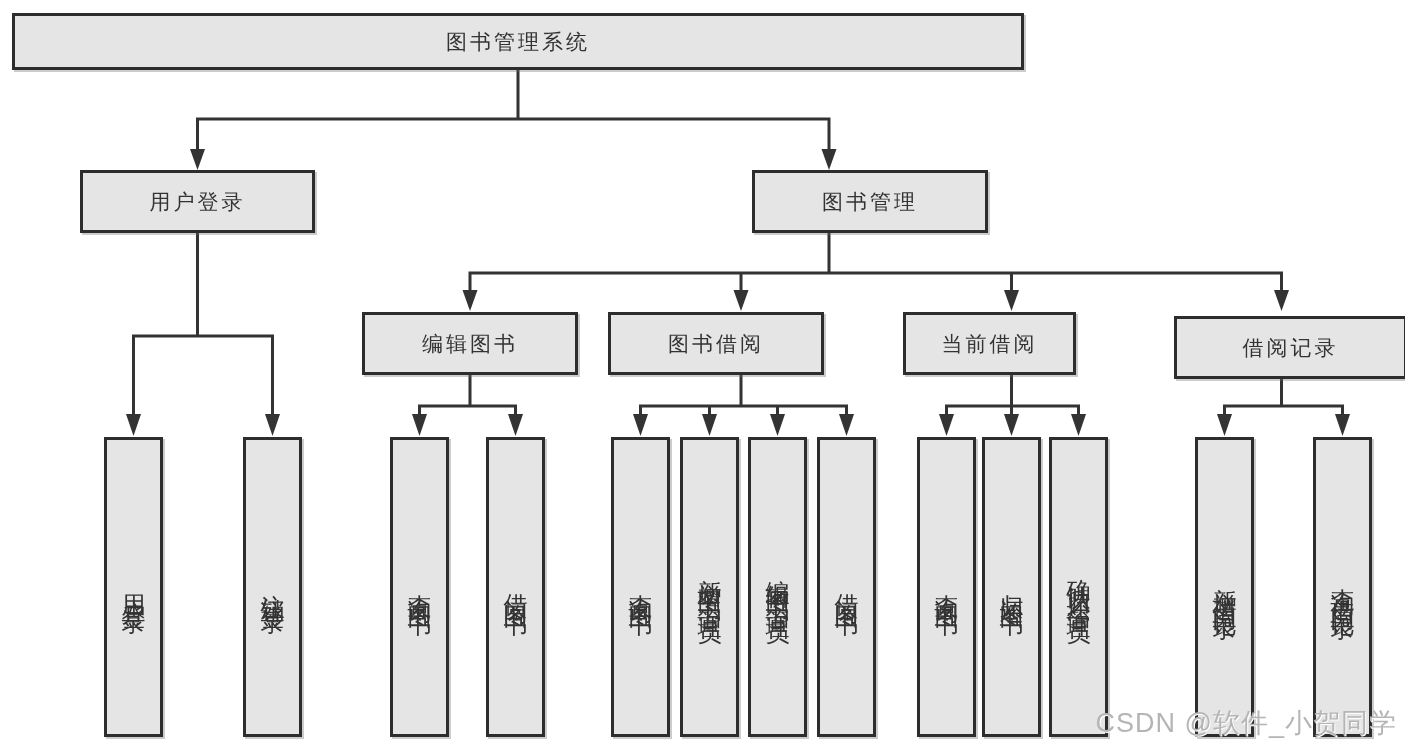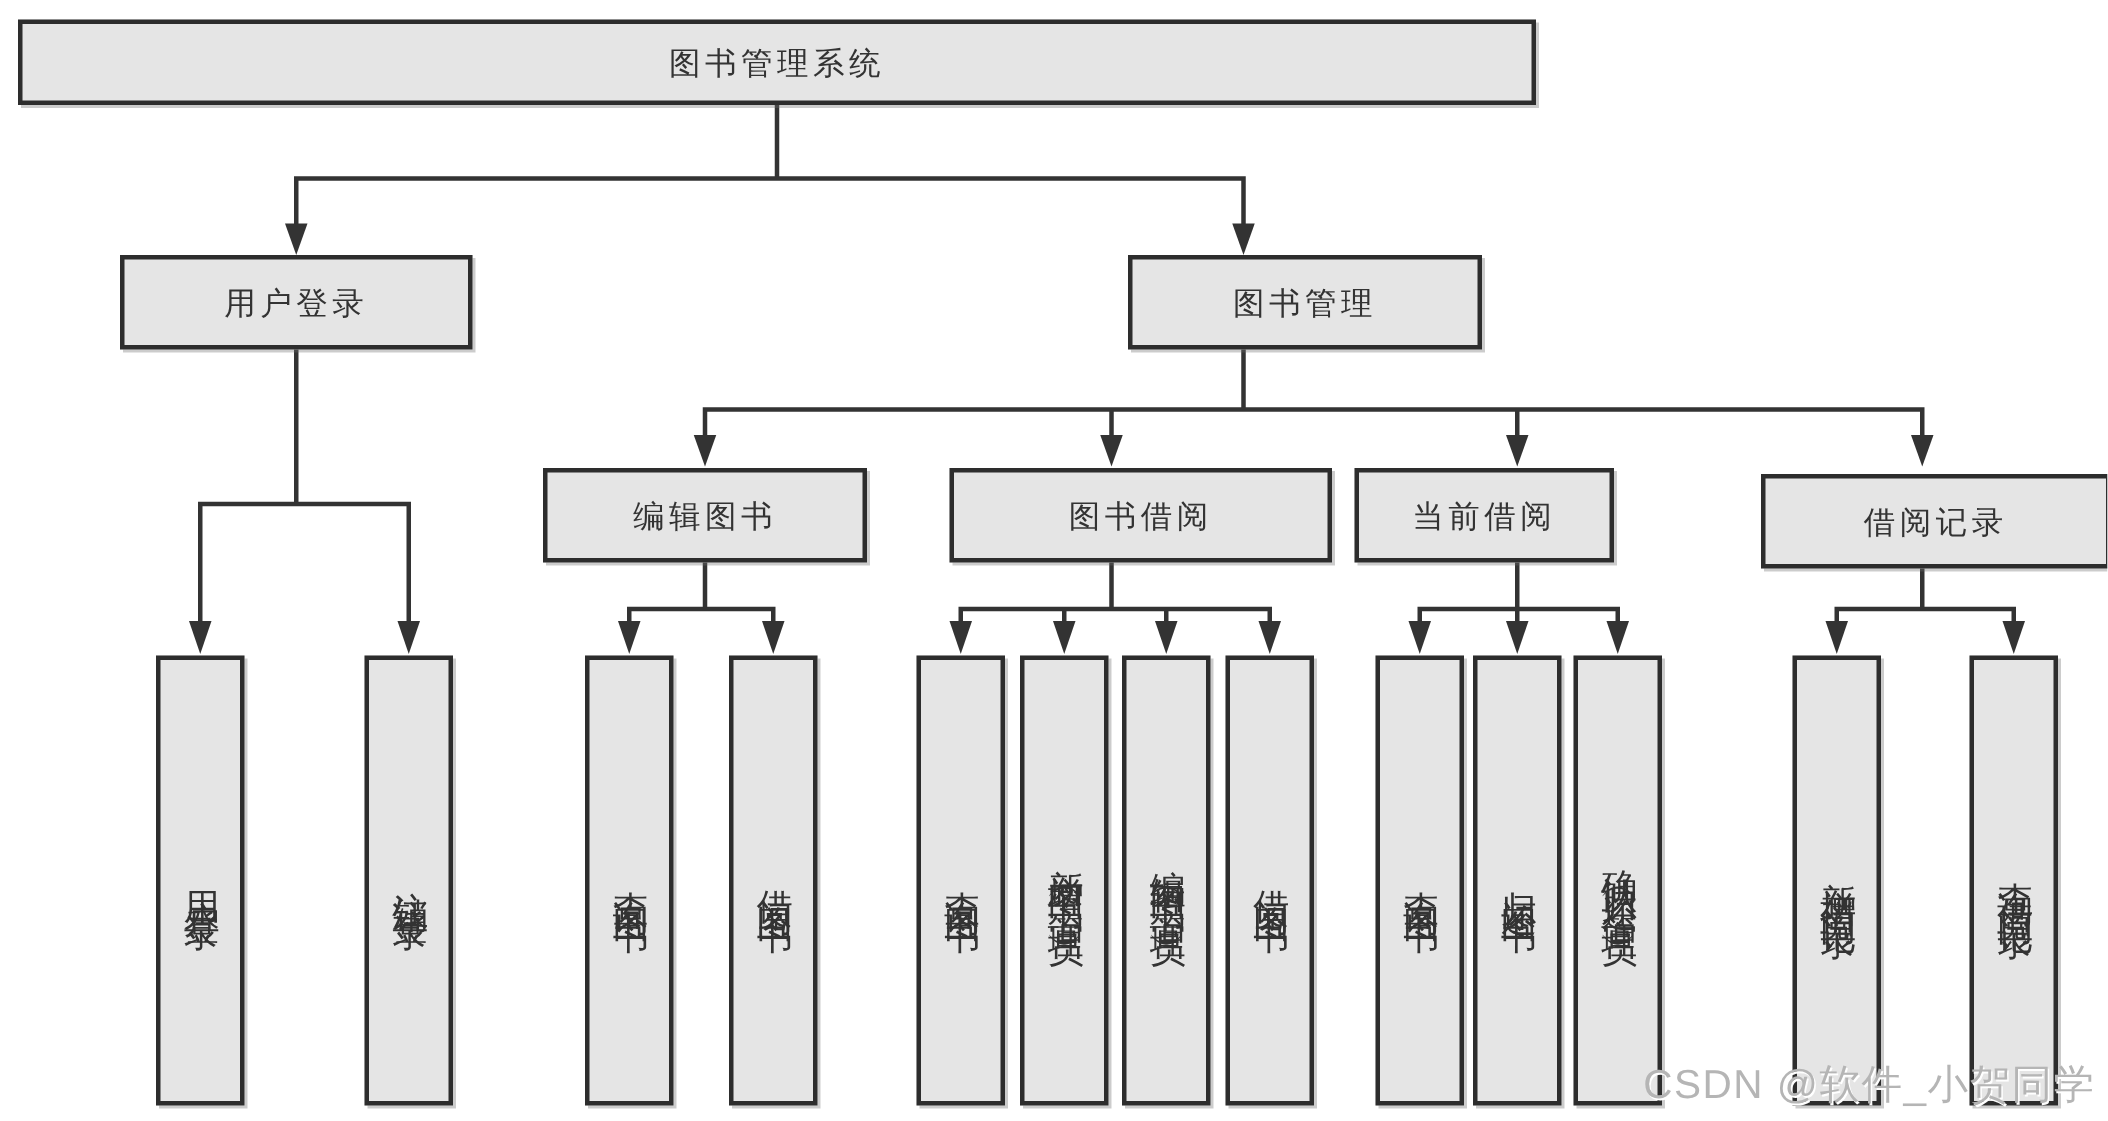--- a/index.html
+++ b/index.html
@@ -106,21 +106,21 @@
   <div class="node h" style="left:80px; top:170px; width:235px; height:63px">
     <span>用户登录</span>
   </div>
   <div class="node h" style="left:752px; top:170px; width:236px; height:63px">
     <span>图书管理</span>
   </div>
 
   <div class="node h" style="left:362px; top:312px; width:216px; height:63px">
     <span>编辑图书</span>
   </div>
-  <div class="node h" style="left:633px; top:312px; width:255px; height:63px">
+  <div class="node h" style="left:608px; top:312px; width:216px; height:63px">
     <span>图书借阅</span>
   </div>
   <div class="node h" style="left:903px; top:312px; width:173px; height:63px">
     <span>当前借阅</span>
   </div>
   <div class="node h" style="left:1174px; top:316px; width:233px; height:63px">
     <span>借阅记录</span>
   </div>
 
   <div class="node v" style="left:104px; top:437px; width:59px; height:300px">

